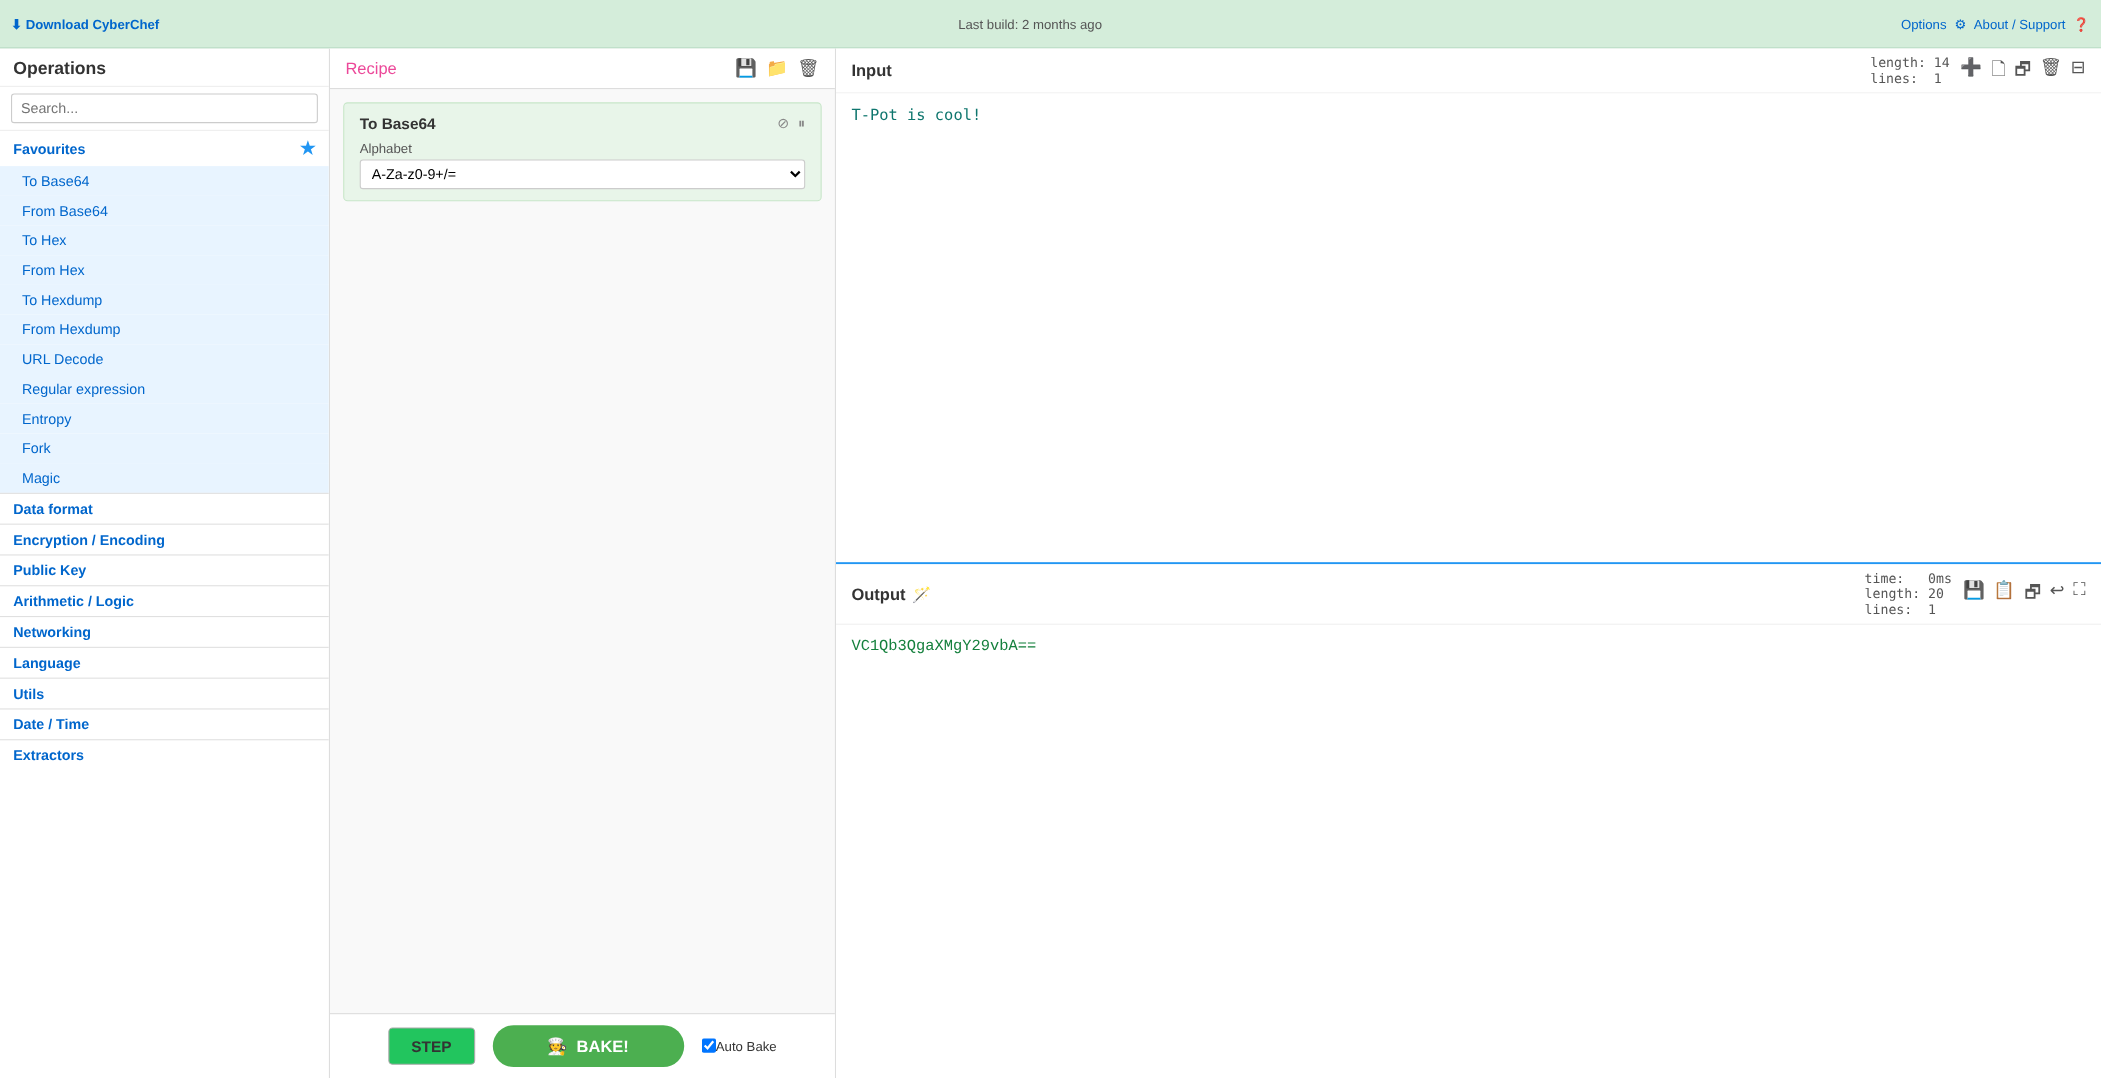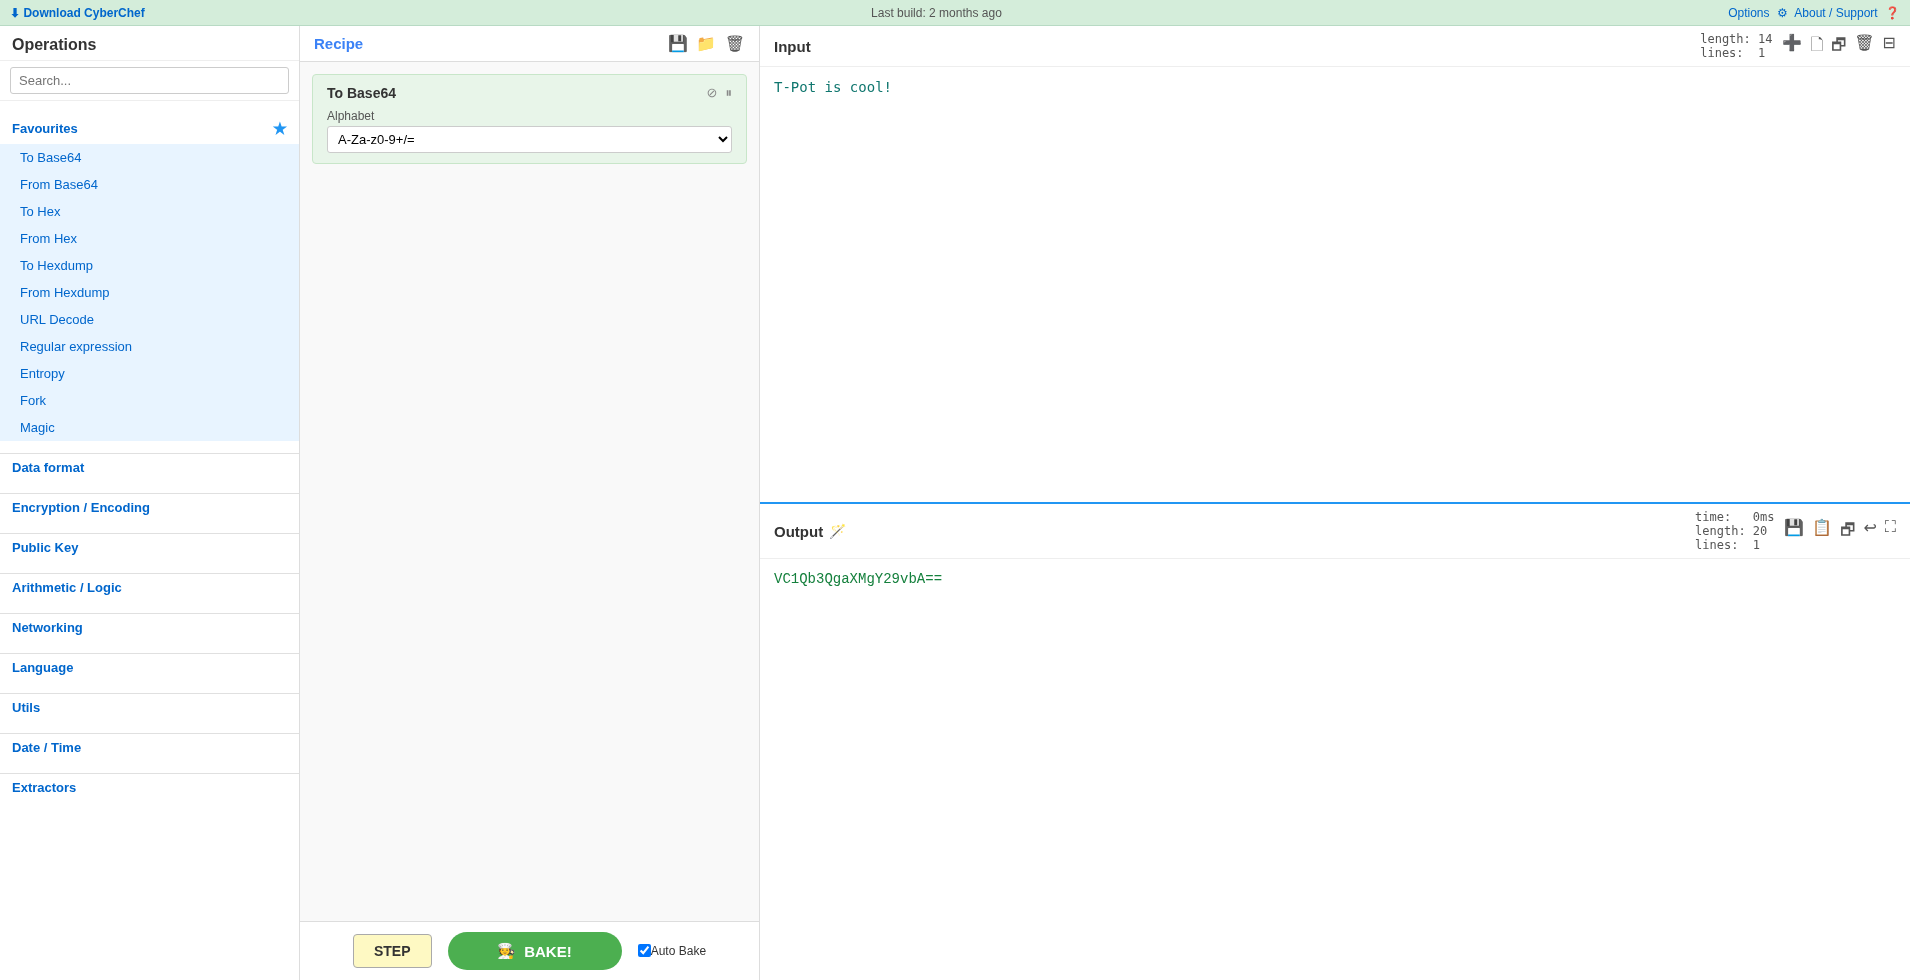--- a/index.html
+++ b/index.html
@@ -1,21 +1,21 @@
 <!DOCTYPE html>
 <html><head>
   <meta charset="utf-8">
   <style>
     * { box-sizing: border-box; margin: 0; padding: 0; }
     body { font-family: Arial, sans-serif; font-size: 13px; background: #f5f5f5; display: flex; flex-direction: column; height: 980px; width: 1910px; overflow: hidden; }
 
     
     #topbar {
       display: flex; align-items: center; justify-content: space-between;
-      background: #d4edda; padding: 4px 10px; height: 26px; border-bottom: 1px solid #b8dac4;
+      background: #d4edda; padding: 4px 10px; height: 44px; border-bottom: 1px solid #b8dac4;
     }
     #topbar-left { display: flex; align-items: center; gap: 6px; }
     #topbar-left a { color: #0066cc; font-size: 12px; font-weight: bold; text-decoration: none; }
     #topbar-center { color: #555; font-size: 12px; }
     #topbar-right { color: #0066cc; font-size: 12px; cursor: pointer; }
 
     
     #main { display: flex; flex: 1; height: calc(980px - 26px); overflow: hidden; }
 
     
@@ -28,37 +28,37 @@
     }
     #search-box {
       padding: 6px 10px; border-bottom: 1px solid #eee;
     }
     #search-box input {
       width: 100%; padding: 5px 8px; border: 1px solid #ccc; border-radius: 3px; font-size: 13px; color: #999;
     }
     #sidebar-list { flex: 1; overflow-y: auto; }
     .sidebar-section {
       padding: 6px 12px; font-weight: bold; color: #0066cc; font-size: 13px; cursor: pointer;
-      display: flex; align-items: center; justify-content: space-between; margin-top: 12px;
+      display: flex; align-items: center; justify-content: space-between;
     }
     .sidebar-item {
       padding: 6px 20px; color: #0066cc; font-size: 13px; cursor: pointer; background: #e8f4ff;
     }
     .section-header { border-top: 1px solid #e0e0e0; }
 
     
     #middle {
       width: 460px; min-width: 460px; background: #f9f9f9; border-right: 1px solid #ddd;
       display: flex; flex-direction: column;
     }
     #recipe-header {
       display: flex; align-items: center; justify-content: space-between;
       padding: 8px 14px; background: #fff; border-bottom: 1px solid #ddd;
     }
-    #recipe-header-title { font-size: 15px; font-weight: bold; color: #3b82f6; }
+    #recipe-header-title { font-size: 15px; font-weight: normal; color: #ec4899; }
     #recipe-header-icons { display: flex; gap: 8px; align-items: center; }
     #recipe-header-icons span { cursor: pointer; font-size: 16px; color: #555; }
     #recipe-content { flex: 1; padding: 12px; overflow-y: auto; }
     .recipe-step {
       background: #e8f5e9; border: 1px solid #c8e6c9; border-radius: 4px; padding: 10px 14px;
       margin-bottom: 8px;
     }
     .recipe-step-header {
       display: flex; align-items: center; justify-content: space-between; margin-bottom: 8px;
     }
@@ -69,21 +69,21 @@
     .recipe-step-field select {
       width: 100%; padding: 4px 6px; border: 1px solid #ccc; border-radius: 3px; font-size: 13px;
       background: #fff;
     }
 
     #recipe-bottom {
       padding: 10px; border-top: 1px solid #ddd; background: #fff;
       display: flex; align-items: center; justify-content: center; gap: 16px;
     }
     #step-button {
-      padding: 8px 20px; background: #fef9c3; border: 1px solid #aaa; border-radius: 4px;
+      padding: 8px 20px; background: #22c55e; border: 1px solid #aaa; border-radius: 4px;
       font-size: 14px; cursor: pointer; color: #333; font-weight: bold;
     }
     #bake-button {
       padding: 10px 50px; background: #4caf50; border: none; border-radius: 20px;
       font-size: 15px; font-weight: bold; color: #fff; cursor: pointer; display: flex; align-items: center; gap: 8px;
     }
     #autobake-area { display: flex; flex-direction: row; align-items: center; font-size: 12px; color: #333; }
     #autobake-area input { margin-bottom: 2px; }
 
     

